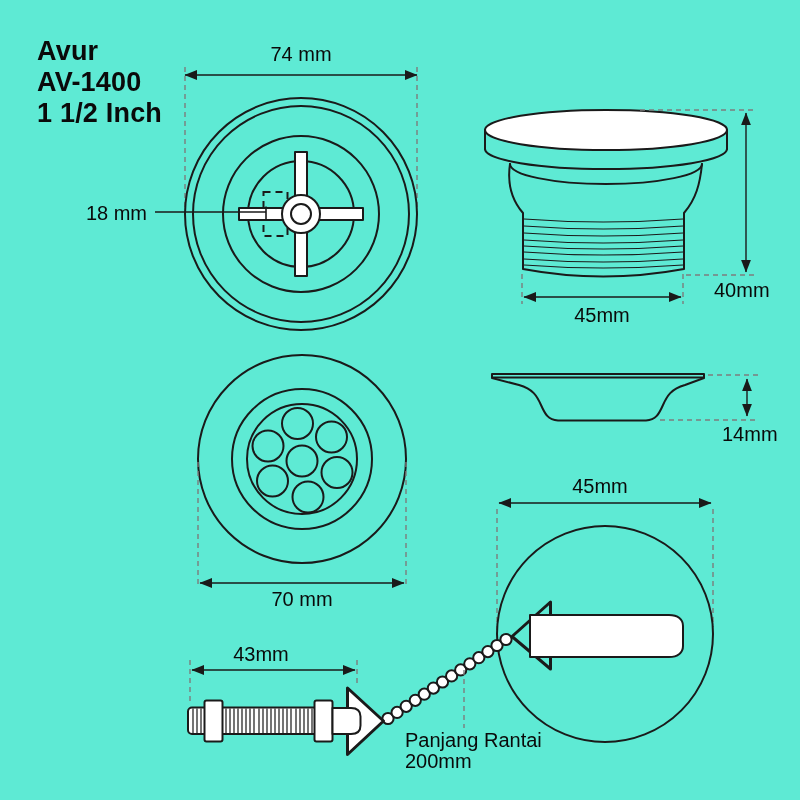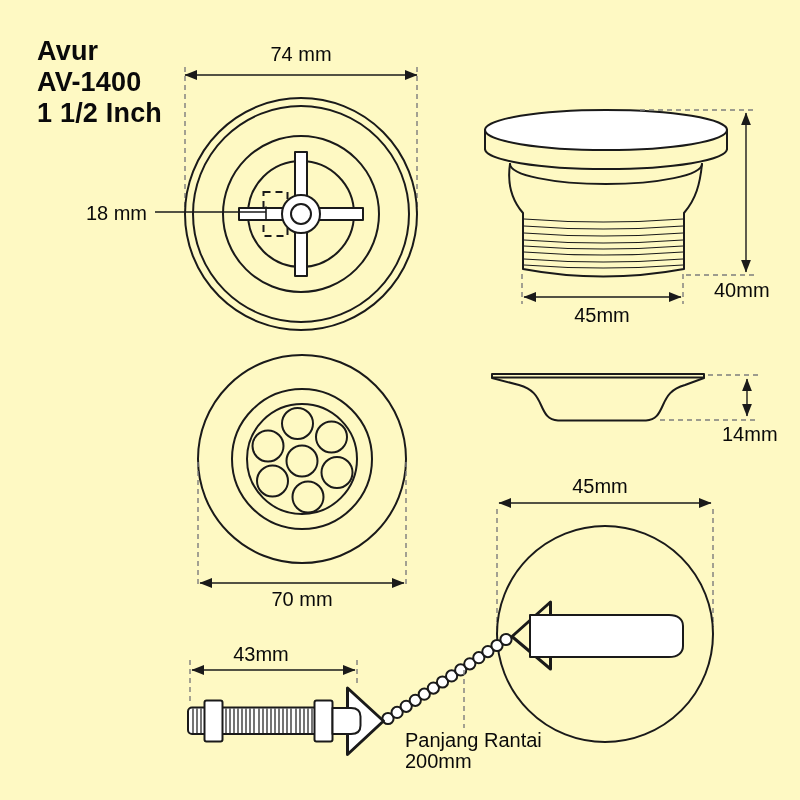--- a/index.html
+++ b/index.html
@@ -7,21 +7,21 @@
     padding: 0;
     background: #ffffff;
     width: 800px;
     height: 800px;
     overflow: hidden;
   }
   .stage {
     position: relative;
     width: 800px;
     height: 800px;
-    background: #fef9c3;
+    background: #5eead4;
     font-family: "Liberation Sans", sans-serif;
   }
   svg text {
     font-family: "Liberation Sans", sans-serif;
     fill: #0a0a0a;
   }
   .title-txt {
     font-size: 27px;
     font-weight: 700;
     letter-spacing: 0.2px;

